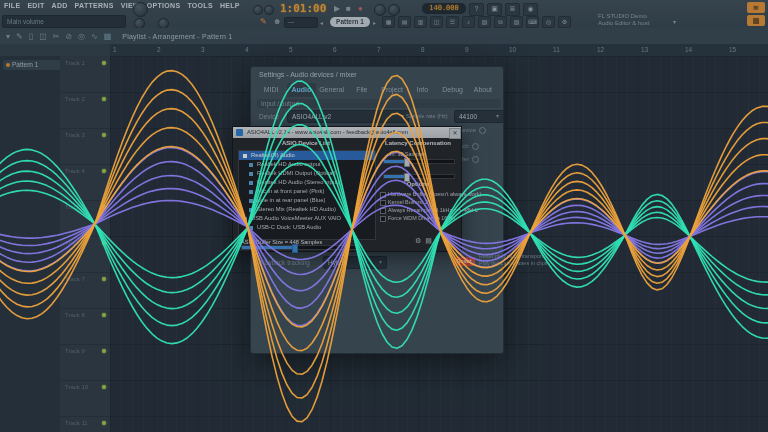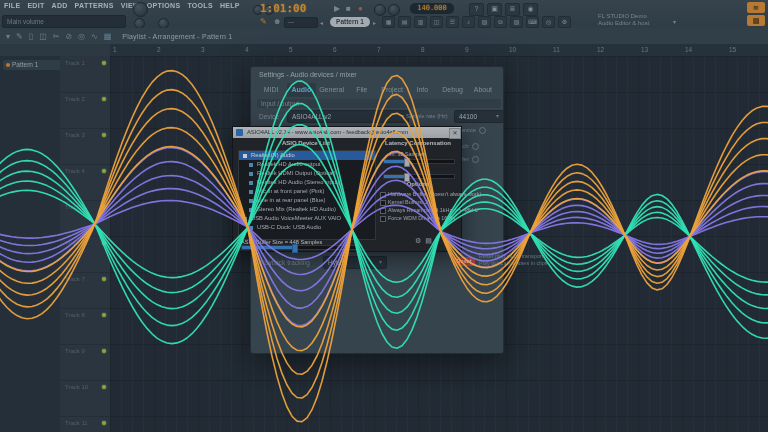--- a/index.html
+++ b/index.html
@@ -7,22 +7,22 @@
     font-family:"Liberation Sans",sans-serif;background:#2f3e48;color:#c2cfd6;}
   .abs{position:absolute;}
   
   #toolbar{left:0;top:0;width:768px;height:28px;background:linear-gradient(#42525c,#394954);border-bottom:1px solid #25313a;}
   #menubar{left:4px;top:2px;height:11px;display:flex;gap:7px;}
   .menu-item{font-size:7px;font-weight:bold;color:#d3dde2;letter-spacing:.3px;}
   #hintbar{left:2px;top:15px;width:118px;height:11px;background:#2a3741;border:1px solid #222e37;border-radius:2px;
     font-size:6.5px;color:#8297a2;line-height:11px;padding-left:4px;}
   .knob{border-radius:50%;background:radial-gradient(circle at 35% 30%,#55666f,#2b373f);border:1px solid #222d34;}
   .led{font-family:"DejaVu Sans Mono",monospace;color:#f0a437;text-shadow:0 0 2px rgba(240,164,55,.6);}
-  #time-display{left:260px;top:2px;width:46px;height:14px;font-size:11px;font-weight:bold;}
-  #tempo-pill{left:410px;top:3px;width:44px;height:11px;background:#222e36;border-radius:5px;text-align:center;
+  #time-display{left:280px;top:2px;width:46px;height:14px;font-size:11px;font-weight:bold;}
+  #tempo-pill{left:422px;top:3px;width:44px;height:11px;background:#222e36;border-radius:5px;text-align:center;
     font-size:7px;line-height:11px;}
   .tiny-icon{font-size:8px;color:#93a4ad;line-height:10px;text-align:center;}
   .icon-btn{width:13px;height:11px;background:#34434d;border:1px solid #28343c;border-radius:2px;
     font-size:7px;color:#9fb0b8;text-align:center;line-height:10px;}
   .orange-btn{width:18px;height:11px;background:#e8963c;border-radius:2px;color:#57401c;
     font-size:7px;text-align:center;line-height:11px;font-weight:bold;}
   #pattern-pill{left:330px;top:17px;width:40px;height:10px;background:#cfd6da;border-radius:5px;color:#3a4750;
     font-size:6.5px;font-weight:bold;text-align:center;line-height:10px;}
   .mini-dd{background:#2a3741;border:1px solid #222e37;border-radius:2px;color:#9fb0b8;font-size:6px;line-height:9px;padding:0 3px;}
   #demo-text{left:598px;top:13px;font-size:6px;color:#93a4ad;line-height:7px;}

